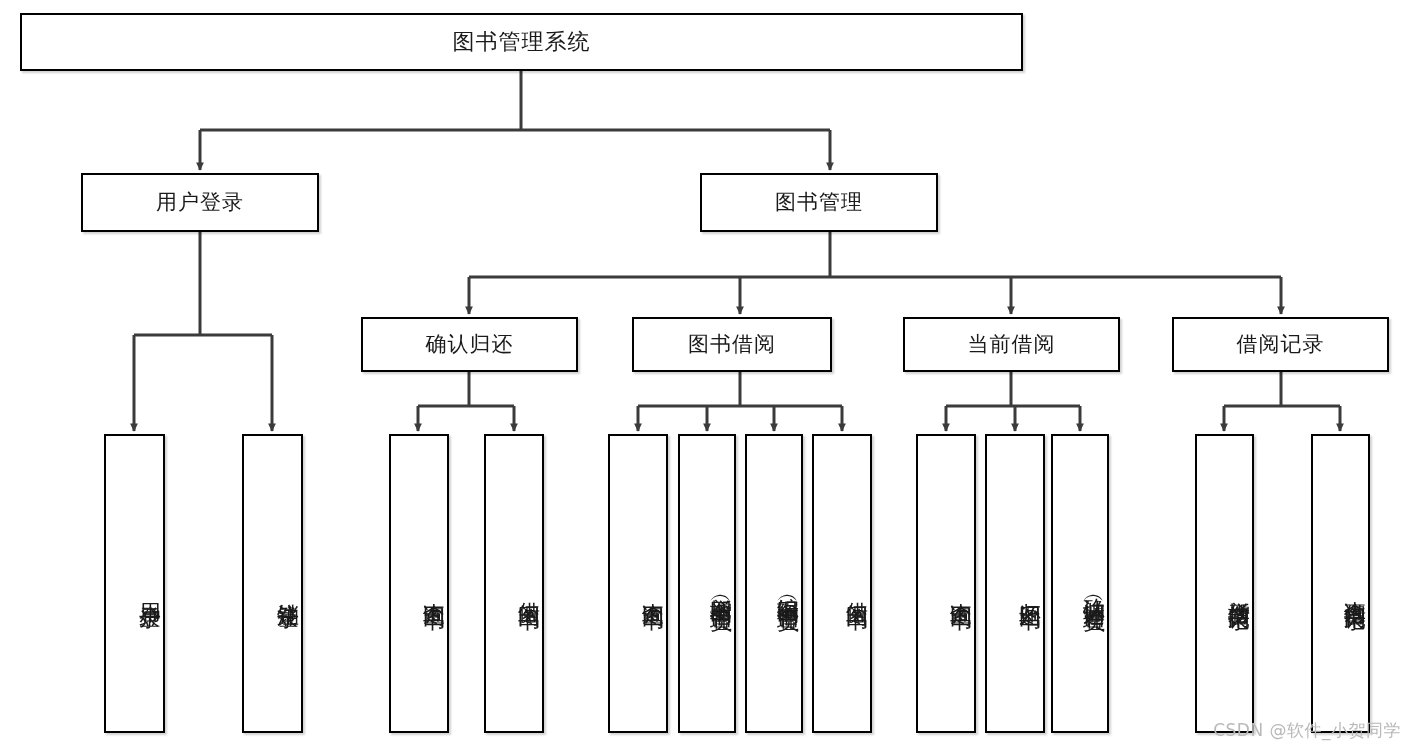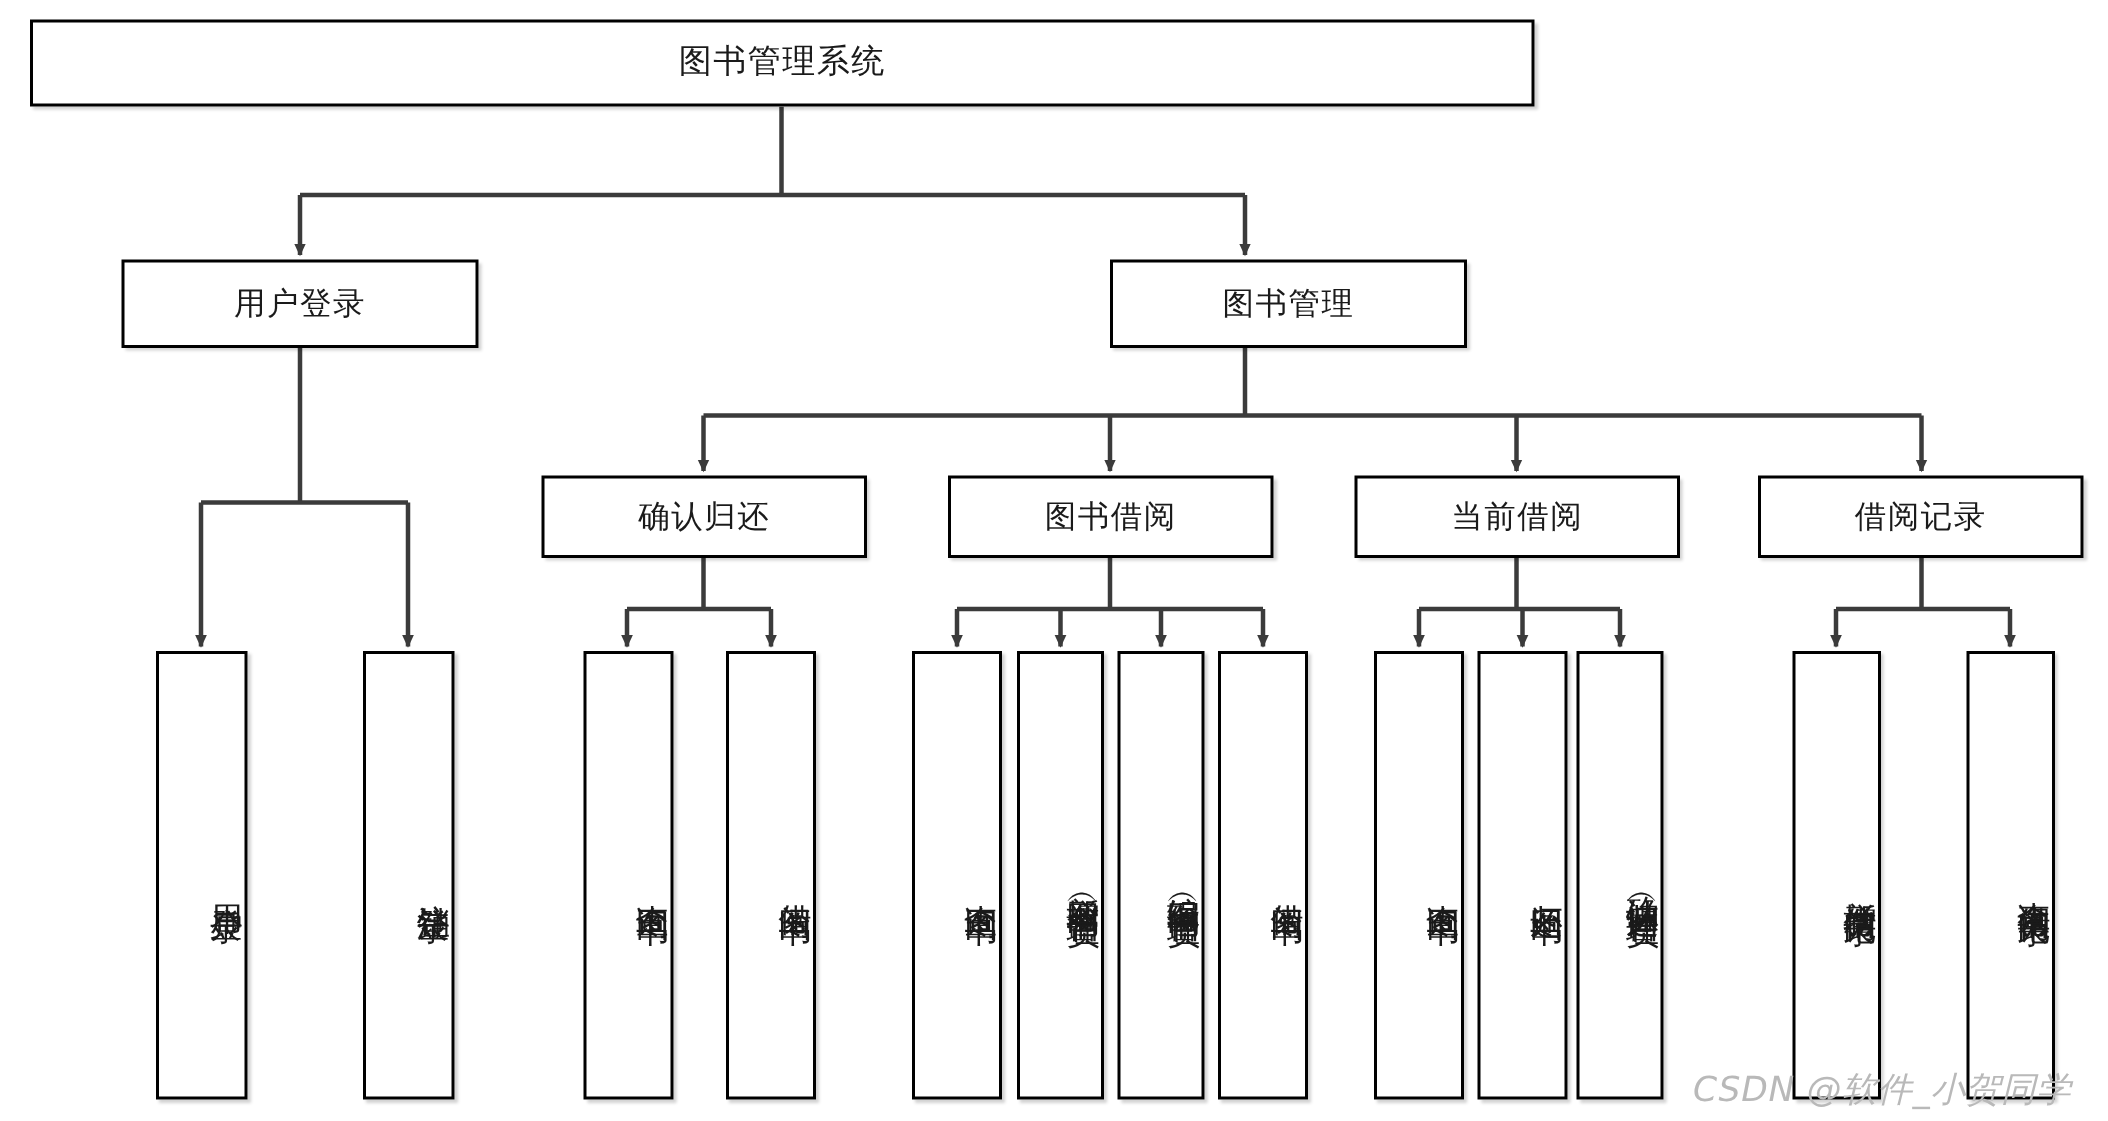--- a/index.html
+++ b/index.html
@@ -55,28 +55,27 @@
     line-height: 1.22;
     letter-spacing: 2px;
   }
   .node.v .vtxt {
     writing-mode: vertical-rl;
     text-orientation: upright;
     white-space: nowrap;
   }
   .watermark {
     position: absolute;
-    right: 24px;
+    right: 4px;
     bottom: 5px;
-    font-size: 23px;
+    font-size: 17px;
     color: #b9b9b9;
     letter-spacing: 0.5px;
     white-space: nowrap;
     user-select: none;
-    font-style: italic;
   }
 </style>
 </head>
 <body>
 
 <div id="canvas">
 
   <svg id="edges" viewBox="0 0 1405 747" xmlns="http://www.w3.org/2000/svg">
     <defs>
       <marker id="arrow" markerWidth="9" markerHeight="9" refX="7.6" refY="4.5" orient="auto" markerUnits="userSpaceOnUse">
@@ -127,28 +126,28 @@
     </g>
   </svg>
 
   <div class="node h root" style="left:20px;top:13px;width:1003px;height:58px;">
     <span>图书管理系统</span>
   </div>
 
   <div class="node h" style="left:81px;top:173px;width:238px;height:59px;">
     <span>用户登录</span>
   </div>
-  <div class="node h" style="left:740px;top:173px;width:238px;height:59px;">
+  <div class="node h" style="left:700px;top:173px;width:238px;height:59px;">
     <span>图书管理</span>
   </div>
 
   <div class="node h" style="left:361px;top:317px;width:217px;height:55px;">
     <span>确认归还</span>
   </div>
-  <div class="node h" style="left:632px;top:317px;width:217px;height:55px;">
+  <div class="node h" style="left:632px;top:317px;width:200px;height:55px;">
     <span>图书借阅</span>
   </div>
   <div class="node h" style="left:1172px;top:317px;width:217px;height:55px;">
     <span>借阅记录</span>
   </div>
   <div class="node h" style="left:903px;top:317px;width:217px;height:55px;">
     <span>当前借阅</span>
   </div>
 
   <div class="node v" style="left:104px;top:434px;width:61px;height:299px;">

